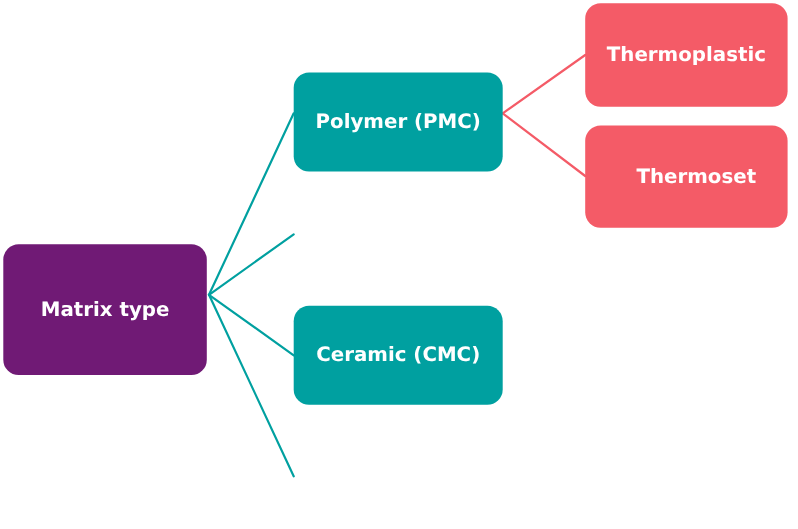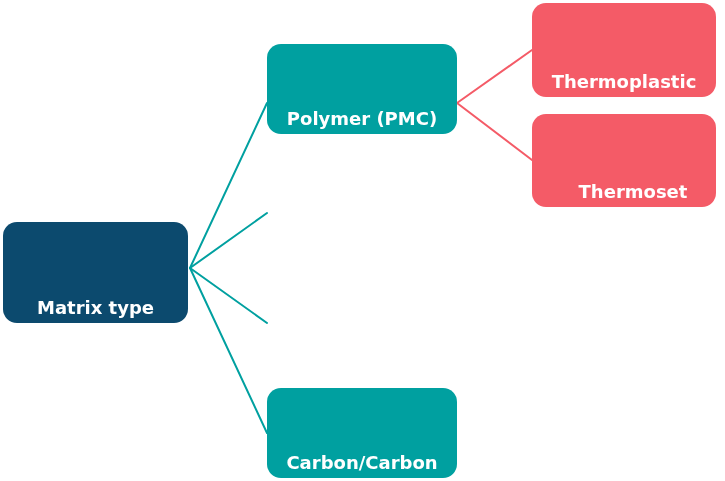--- a/index.html
+++ b/index.html
@@ -17,35 +17,35 @@
   }
   .connectors {
     position: absolute;
     left: 0; top: 0;
     width: 725px;
     height: 481px;
   }
   .node {
     position: absolute;
     display: flex;
-    align-items: flex-end;
+    align-items: center;
     justify-content: center;
     border-radius: 14px;
     color: #ffffff;
     font-weight: bold;
     font-size: 18px;
     line-height: 1.3;
     text-align: center;
     white-space: pre-line;
     box-sizing: border-box;
     padding: 4px 10px;
   }
-  .node-root   { left: 3px;   top: 222px; width: 185px; height: 101px; background: #0c4a6e; }
+  .node-root   { left: 3px;   top: 222px; width: 185px; height: 119px; background: #701a75; }
   .node-branch { left: 267px; width: 190px; height: 90px; background: #00A0A0; }
-  .node-b0 { top: 44px; }
+  .node-b0 { top: 66px; }
   .node-b1 { top: 168px; }
   .node-b2 { top: 278px; }
   .node-b3 { top: 388px; }
   .node-leaf   { left: 532px; width: 184px; background: #F45B67; }
   .node-l0 { top: 3px;   height: 94px; }
   .node-l1 { top: 114px; height: 93px; padding-left: 28px; }
 </style>
 </head>
 <body>
 
@@ -68,24 +68,24 @@
 
   <div class="node node-root">
     <span>Matrix type</span>
   </div>
 
   <div class="node node-branch node-b0">
     <span>Polymer (PMC)</span>
   </div>
 
 
+  <div class="node node-branch node-b2">
+    <span>Ceramic (CMC)</span>
+  </div>
 
-  <div class="node node-branch node-b3">
-    <span>Carbon/Carbon</span>
-  </div>
 
   <div class="node node-leaf node-l0">
     <span>Thermoplastic</span>
   </div>
 
   <div class="node node-leaf node-l1">
     <span>Thermoset</span>
   </div>
 
 </div>

